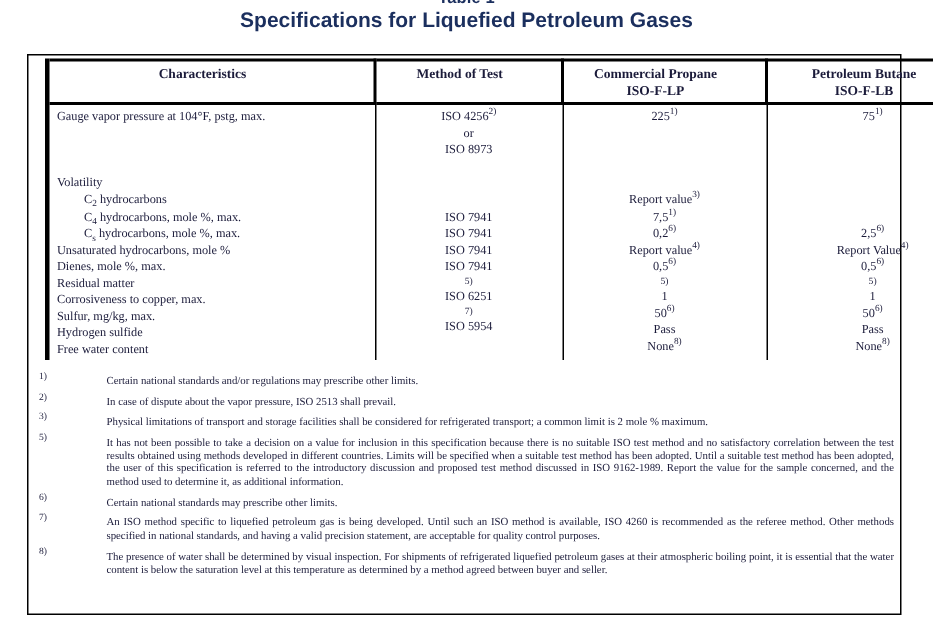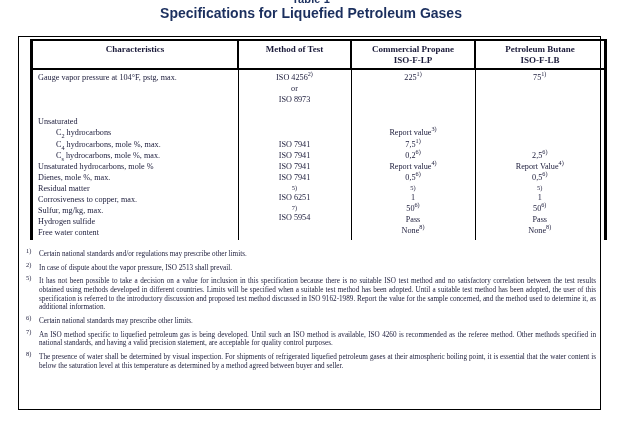--- a/index.html
+++ b/index.html
@@ -70,21 +70,21 @@
     padding: 0;
     vertical-align: top;
   }
   .spec-table thead th {
     border-width: 2px;
     border-color: #000000;
     text-align: center;
     font-weight: bold;
     font-size: 9px;
     line-height: 10.5px;
-    padding: 3px 2px 3px 2px;
+    padding: 3px 14px 3px 2px;
   }
   .spec-table thead th.col-char { border-left-width: 3px; }
   .spec-table thead th.col-but  { border-right-width: 3px; }
 
   .spec-table tbody td {
     border-top: none;
     border-bottom: none;
     font-size: 8.2px;
     line-height: 11.1px;
     padding: 0;
@@ -110,20 +110,21 @@
     position: absolute;
     left: 26px;
     top: 250px;
     width: 570px;
     font-size: 7.2px;
     line-height: 8.6px;
   }
   .fn {
     display: flex;
     margin-bottom: 5.1px;
+    gap: 32px;
   }
   .fn-num {
     flex: 0 0 13px;
     font-size: 7.2px;
   }
   .fn-num .sup { font-size: 6.4px; }
   .fn-text {
     flex: 1 1 auto;
     text-align: justify;
     text-justify: inter-word;
@@ -157,21 +158,21 @@
     </tr>
   </thead>
   <tbody>
     <tr>
       <td class="c-char">
         <div class="cellbox" id="char-col">
             <div class="line">Gauge vapor pressure at 104°F, pstg, max.</div>
             <div class="line blank">&nbsp;</div>
             <div class="line blank">&nbsp;</div>
             <div class="line blank">&nbsp;</div>
-            <div class="line">Unsaturated</div>
+            <div class="line">Volatility</div>
             <div class="line ind1">C<span class="sub">2</span> hydrocarbons</div>
             <div class="line ind1">C<span class="sub">4</span> hydrocarbons, mole %, max.</div>
             <div class="line ind1">C<span class="sub">s</span> hydrocarbons, mole %, max.</div>
             <div class="line">Unsaturated hydrocarbons, mole %</div>
             <div class="line">Dienes, mole %, max.</div>
             <div class="line">Residual matter</div>
             <div class="line">Corrosiveness to copper, max.</div>
             <div class="line">Sulfur, mg/kg, max.</div>
             <div class="line">Hydrogen sulfide</div>
             <div class="line">Free water content</div>
@@ -240,20 +241,24 @@
 
 <div class="footnotes" id="footnotes">
     <div class="fn">
       <div class="fn-num"><span class="sup">1)</span></div>
       <div class="fn-text">Certain national standards and/or regulations may prescribe other limits.</div>
     </div>
     <div class="fn">
       <div class="fn-num"><span class="sup">2)</span></div>
       <div class="fn-text">In case of dispute about the vapor pressure, ISO 2513 shall prevail.</div>
     </div>
+    <div class="fn">
+      <div class="fn-num"><span class="sup">3)</span></div>
+      <div class="fn-text">Physical limitations of transport and storage facilities shall be considered for refrigerated transport; a common limit is 2 mole % maximum.</div>
+    </div>
     <div class="fn tall">
       <div class="fn-num"><span class="sup">5)</span></div>
       <div class="fn-text">It has not been possible to take a decision on a value for inclusion in this specification because there is no suitable ISO test method and no satisfactory correlation between the test results obtained using methods developed in different countries. Limits will be specified when a suitable test method has been adopted. Until a suitable test method has been adopted, the user of this specification is referred to the introductory discussion and proposed test method discussed in ISO 9162-1989. Report the value for the sample concerned, and the method used to determine it, as additional information.</div>
     </div>
     <div class="fn">
       <div class="fn-num"><span class="sup">6)</span></div>
       <div class="fn-text">Certain national standards may prescribe other limits.</div>
     </div>
     <div class="fn tall">
       <div class="fn-num"><span class="sup">7)</span></div>

